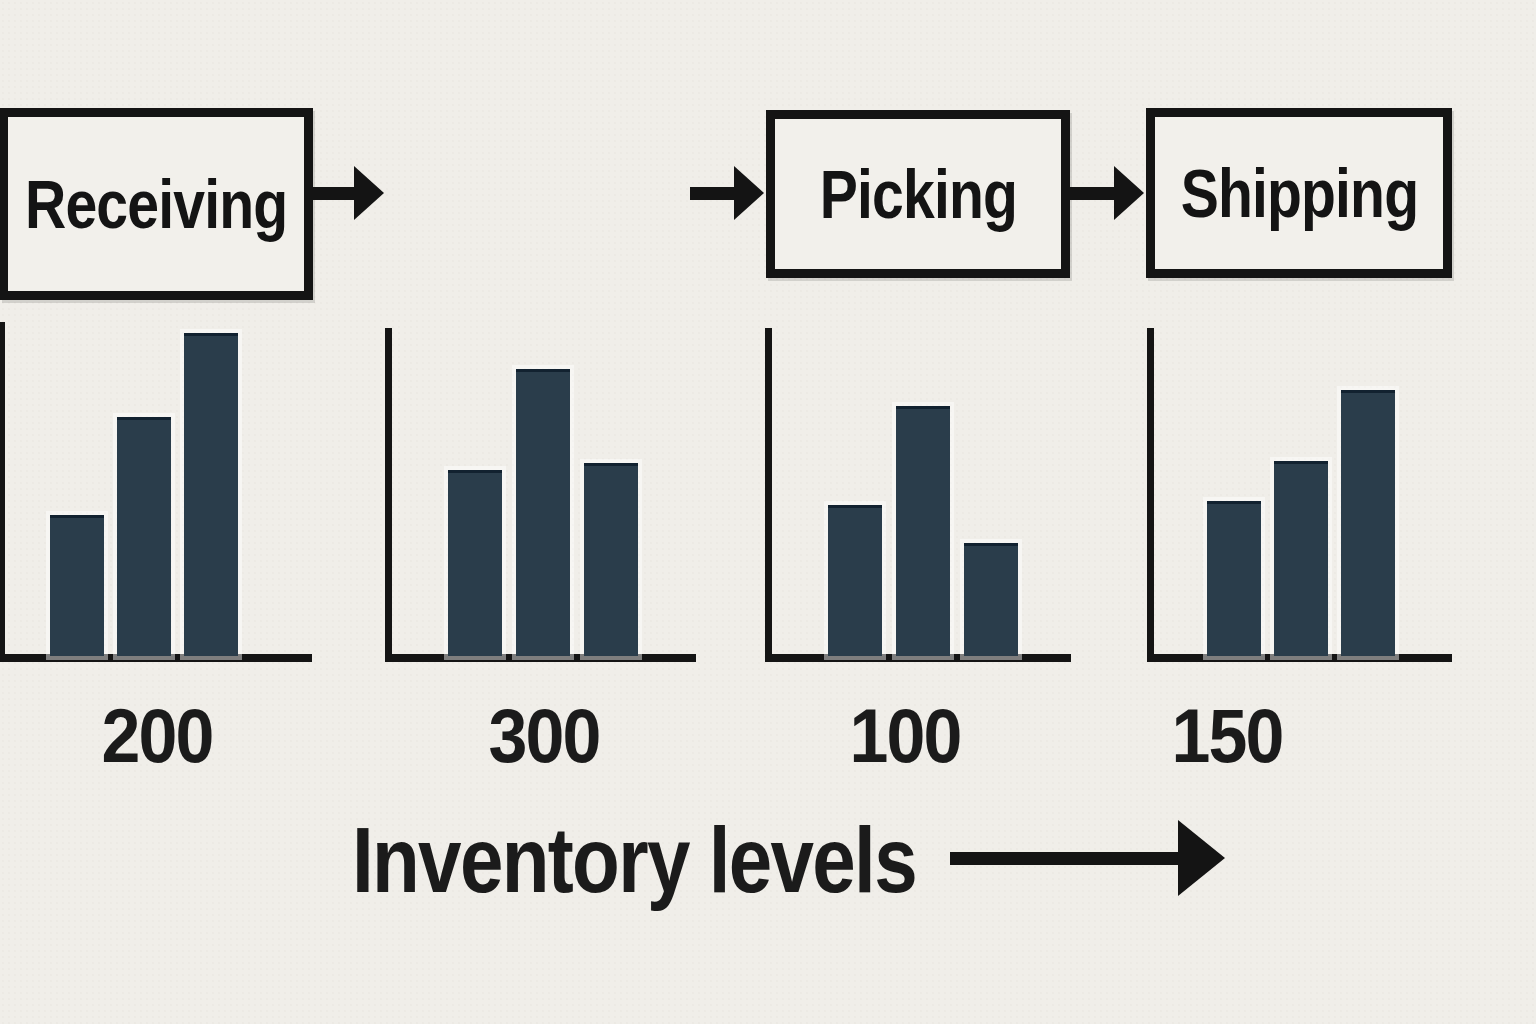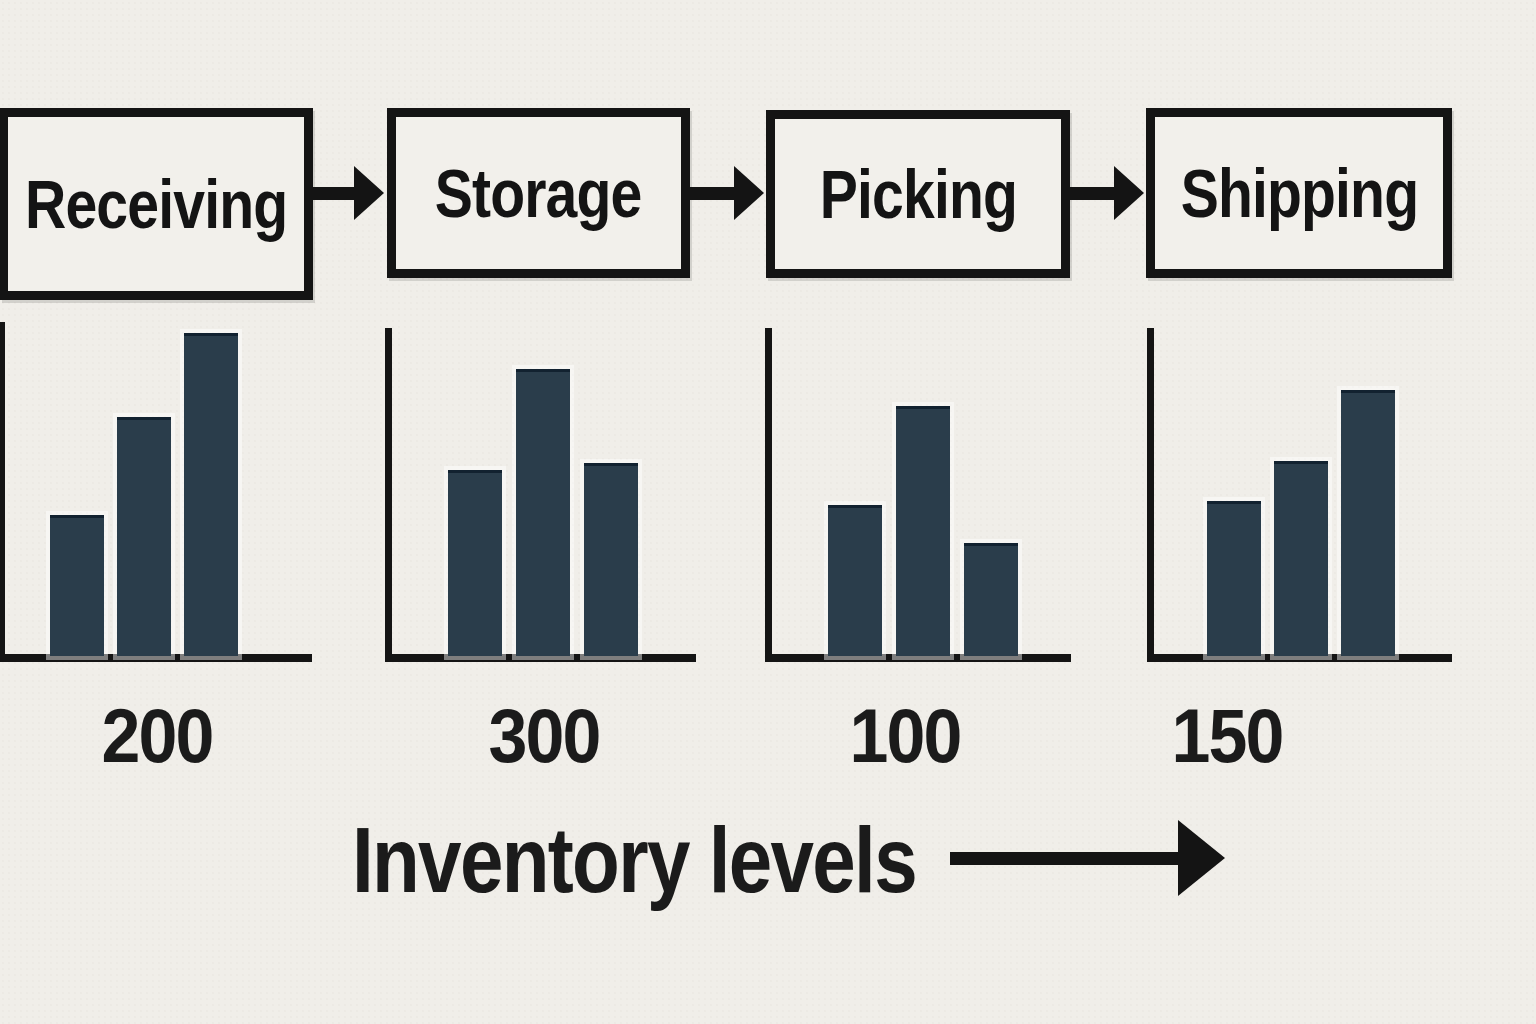--- a/index.html
+++ b/index.html
@@ -141,23 +141,20 @@
   }
 </style>
 </head>
 <body>
 
 <div class="canvas">
 
   <div class="stage-box box-0">
     <span class="stage-label">Receiving</span>
   </div>
-  <div class="stage-box box-1">
-    <span class="stage-label">Storage</span>
-  </div>
   <div class="stage-box box-2">
     <span class="stage-label">Picking</span>
   </div>
   <div class="stage-box box-3">
     <span class="stage-label">Shipping</span>
   </div>
 
   <div class="flow-arrow fa-0">
     <div class="shaft"></div>
     <div class="head"></div>

